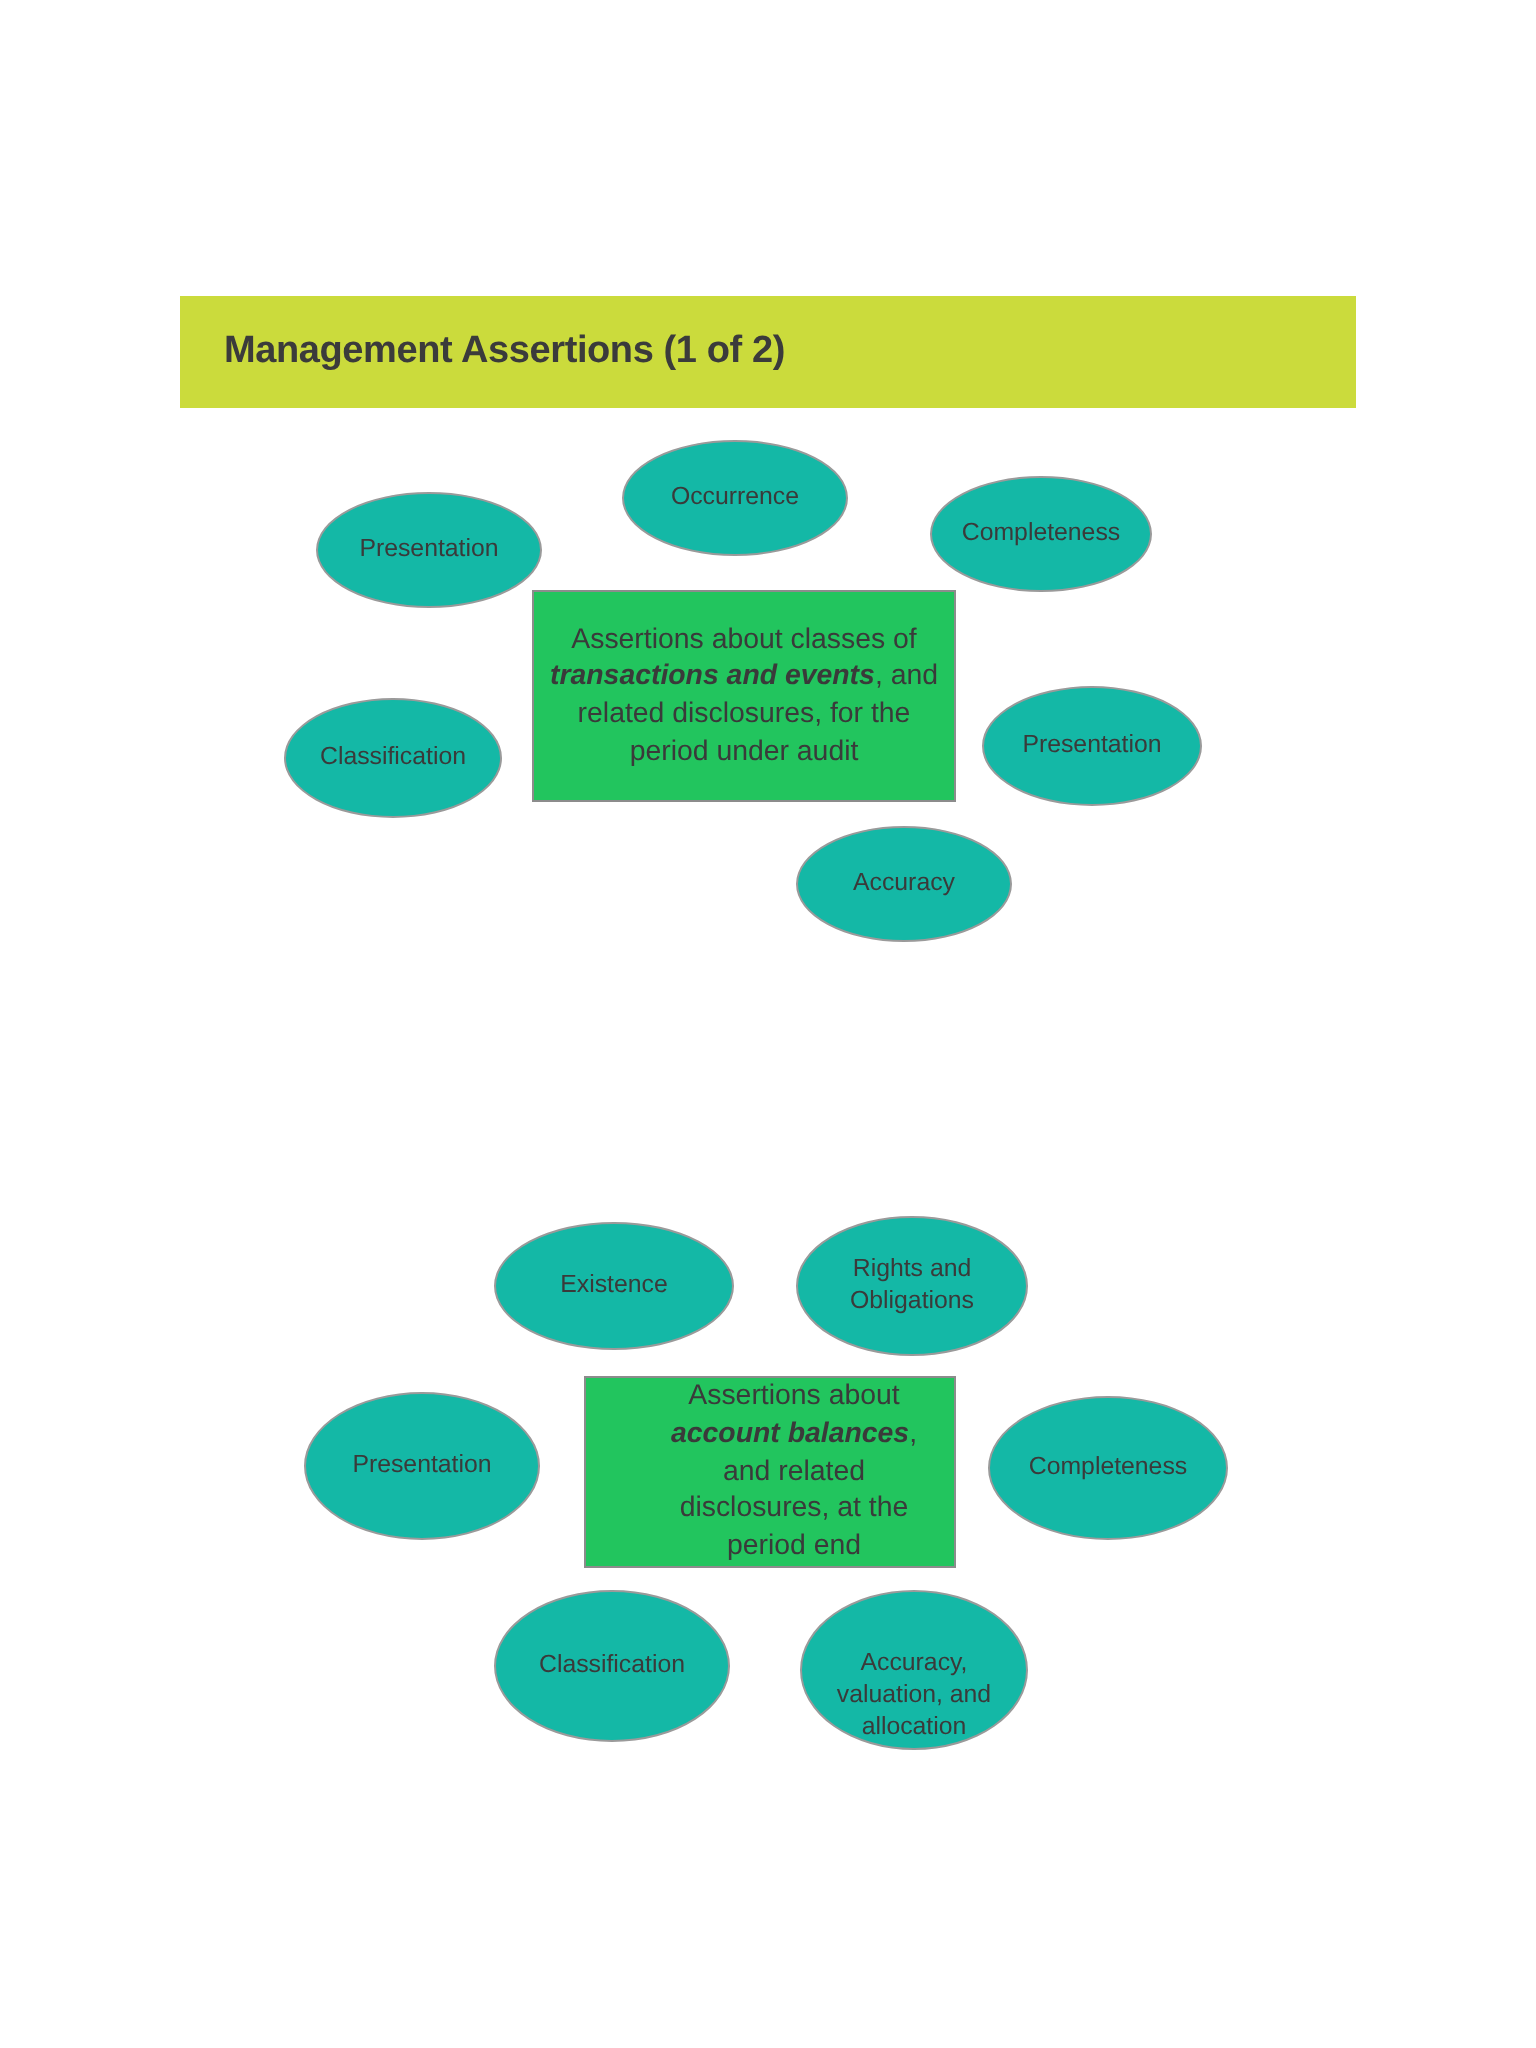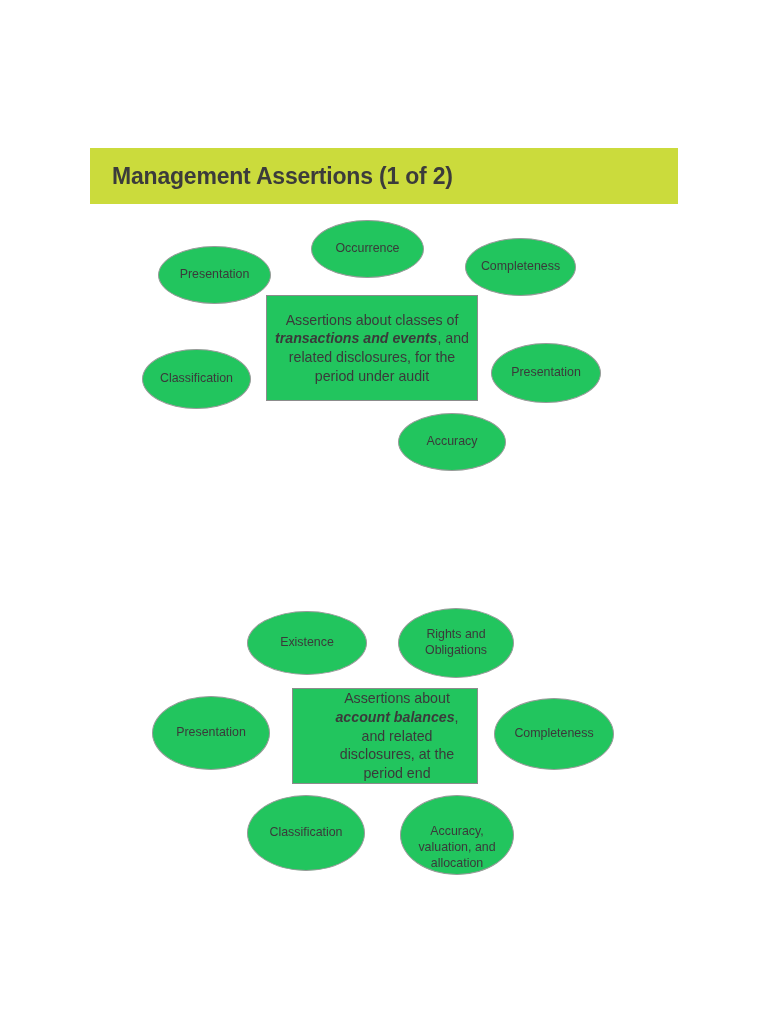--- a/index.html
+++ b/index.html
@@ -26,21 +26,21 @@
     position: absolute;
     left: 90px;
     width: 588px;
     height: 56px;
     background: #cbdb3c;
     display: flex;
     align-items: center;
   }
   .title-bar .title-text {
     margin-left: 22px;
-    font-size: 23px;
+    font-size: 19px;
     font-weight: bold;
     letter-spacing: -0.2px;
     color: #3b3b3b;
     white-space: nowrap;
   }
   #bar-1 { top: 148px; }
   #bar-2 { top: 541px; }
 
   
   .diagram {
@@ -50,21 +50,21 @@
   }
   #diagram-1 { top: 206px; height: 290px; }
   #diagram-2 { top: 598px; height: 300px; }
 
   
   .ellipse {
     position: absolute;
     box-sizing: border-box;
     border: 1px solid #9a9a9a;
     border-radius: 50%;
-    background: #22c55e;
+    background: #14b8a6;
     display: flex;
     align-items: center;
     justify-content: center;
     text-align: center;
     font-size: 12.4px;
     line-height: 1.28;
     color: #3a3a3a;
     padding: 2px 6px;
   }
   .ellipse .label { display: block; white-space: pre-line; }

